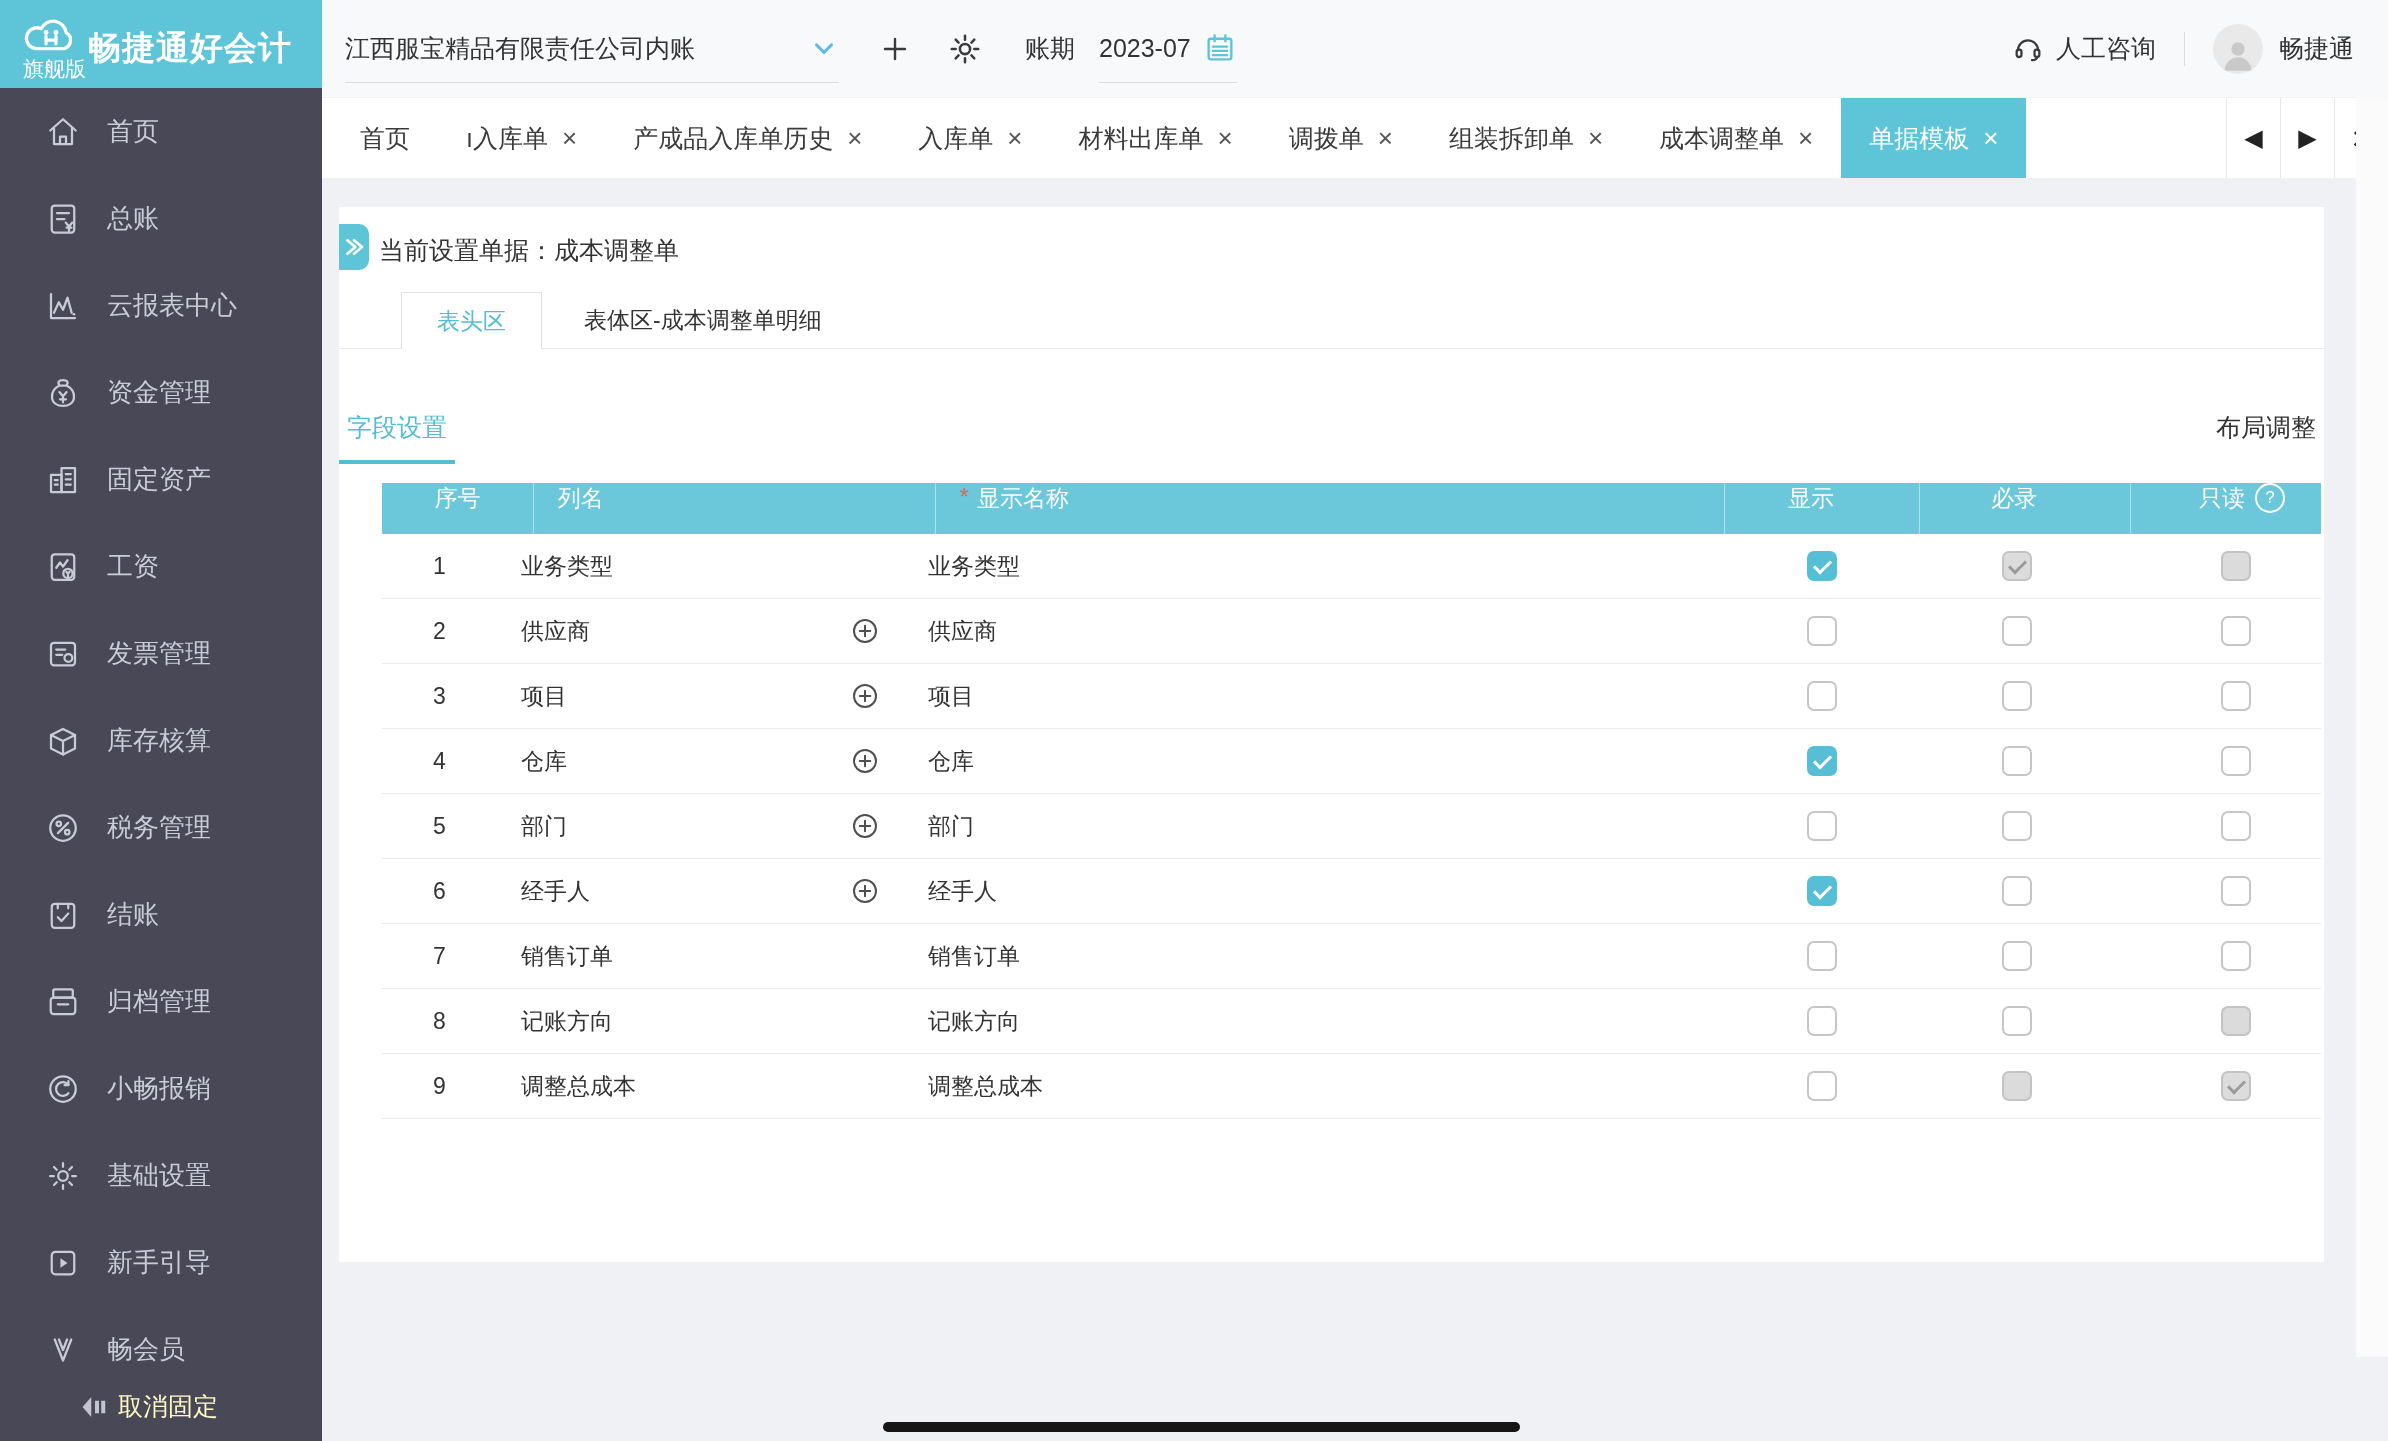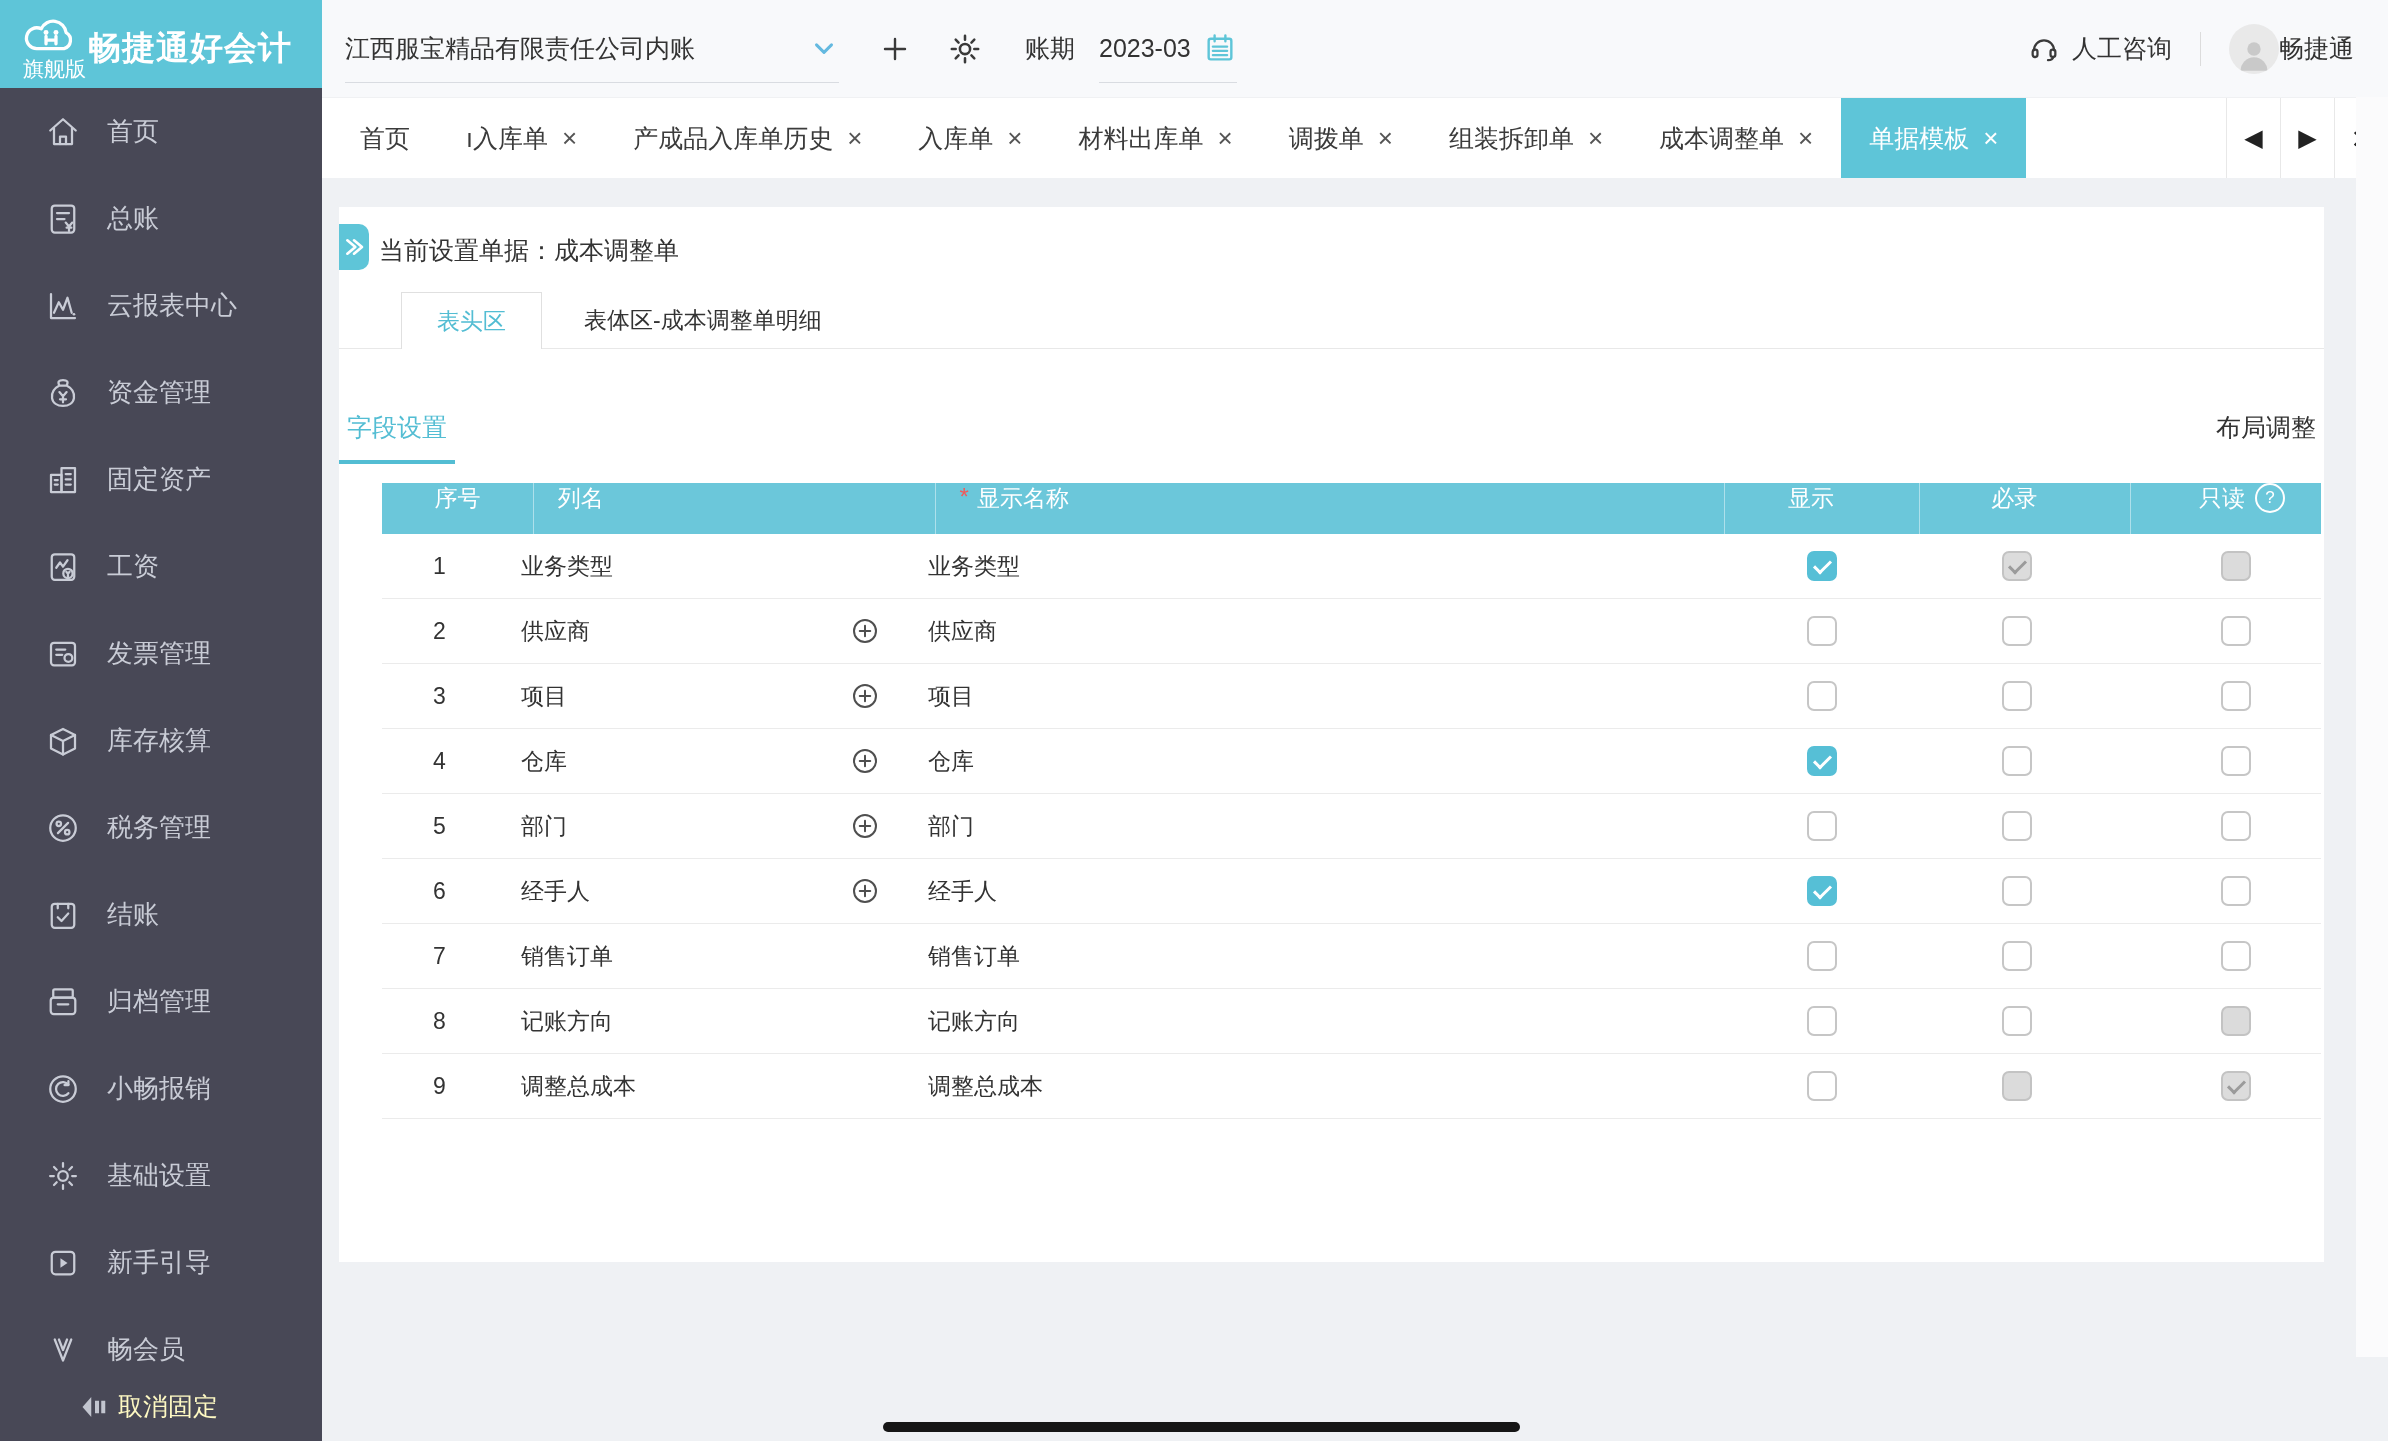--- a/index.html
+++ b/index.html
@@ -25,21 +25,21 @@
   .plus-btn{margin-left:40px;}
   .gear-btn{margin-left:36px;}
   .period-label{margin-left:42px;font-size:25px;color:#333;}
   .period{margin-left:24px;height:68px;display:flex;align-items:center;border-bottom:1px solid #D9DCE1;cursor:pointer;}
   .period span{font-size:25px;color:#333;margin-right:12px;}
   .tb-right{margin-left:auto;margin-right:34px;display:flex;align-items:center;}
   .support{display:flex;align-items:center;cursor:pointer;}
   .support span{font-size:25px;color:#333;margin-left:12px;}
   .tb-divider{width:1px;height:34px;background:#DCDCDC;margin:0 28px;}
   .avatar{width:50px;height:50px;border-radius:50%;background:#E9E9E9;overflow:hidden;display:flex;align-items:flex-end;justify-content:center;}
-  .user-name{font-size:25px;color:#333;}
+  .user-name{font-size:25px;color:#333;margin-left:16px;}
 
   
   .tabbar{position:absolute;left:322px;top:97px;width:2066px;height:80px;background:#FFFFFF;display:flex;border-top:1px solid #F0F1F3;}
   .tab-list{flex:1;display:flex;align-items:stretch;overflow:hidden;padding-left:10px;}
   .tab{display:flex;align-items:center;padding:0 28px;font-size:25px;color:#3B3B3B;cursor:pointer;white-space:nowrap;}
   .tab .tab-x{margin-left:14px;font-size:26px;color:#555;}
   .tab.active{background:#5EC5D8;color:#FFFFFF;}
   .tab.active .tab-x{color:#FFFFFF;}
   .tab-nav{display:flex;width:162px;flex:0 0 162px;}
   .tab-nav-btn{flex:1;display:flex;align-items:center;justify-content:center;border-left:1px solid #E8E8E8;font-size:24px;color:#222;cursor:pointer;}
@@ -250,21 +250,21 @@
         </svg>
     </button>
     <button class="icon-btn gear-btn">
       <svg width="36" height="36" viewBox="0 0 24 24" fill="none" stroke="#3A3A3A" stroke-width="1.7" stroke-linecap="round">
         <circle cx="12" cy="12" r="3.4"></circle>
         <path d="M12 3.2v2.6 M12 18.2v2.6 M3.2 12h2.6 M18.2 12h2.6 M5.8 5.8l1.9 1.9 M16.3 16.3l1.9 1.9 M18.2 5.8l-1.9 1.9 M7.7 16.3l-1.9 1.9"></path>
       </svg>
     </button>
     <span class="period-label">账期</span>
     <div class="period">
-      <span>2023-03</span>
+      <span>2023-07</span>
       <svg width="34" height="34" viewBox="0 0 24 24" fill="none" stroke="#5EC5D8" stroke-width="1.7" stroke-linecap="round">
         <rect x="4" y="5.5" width="16" height="14.5" rx="1.5"></rect>
         <path d="M8.2 3.2v4 M15.8 3.2v4 M7 11h10 M7 14h10 M7 17h10"></path>
       </svg>
     </div>
     <div class="tb-right">
       <div class="support">
         <svg width="32" height="32" viewBox="0 0 24 24" fill="none" stroke="#3A3A3A" stroke-width="1.7" stroke-linecap="round" stroke-linejoin="round">
           <path d="M4.5 13 a7.5 7.5 0 0 1 15 0"></path>
           <rect x="3.5" y="12.5" width="3.6" height="5.5" rx="1.6"></rect>

